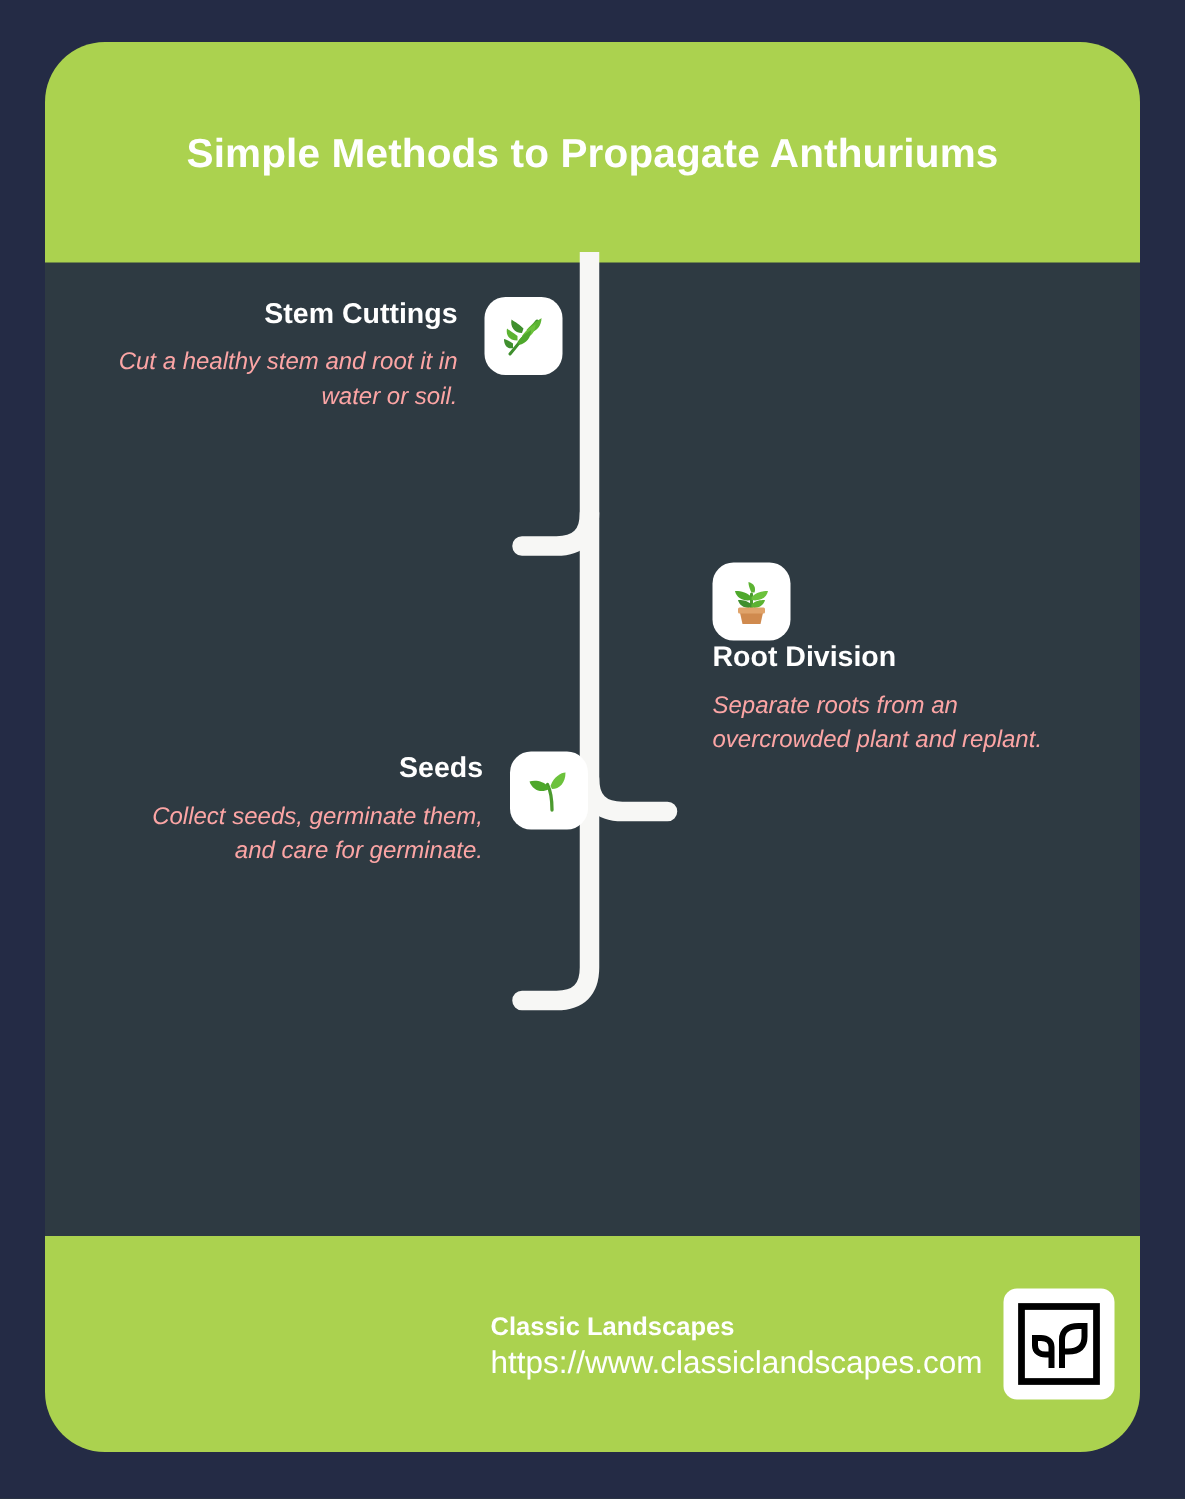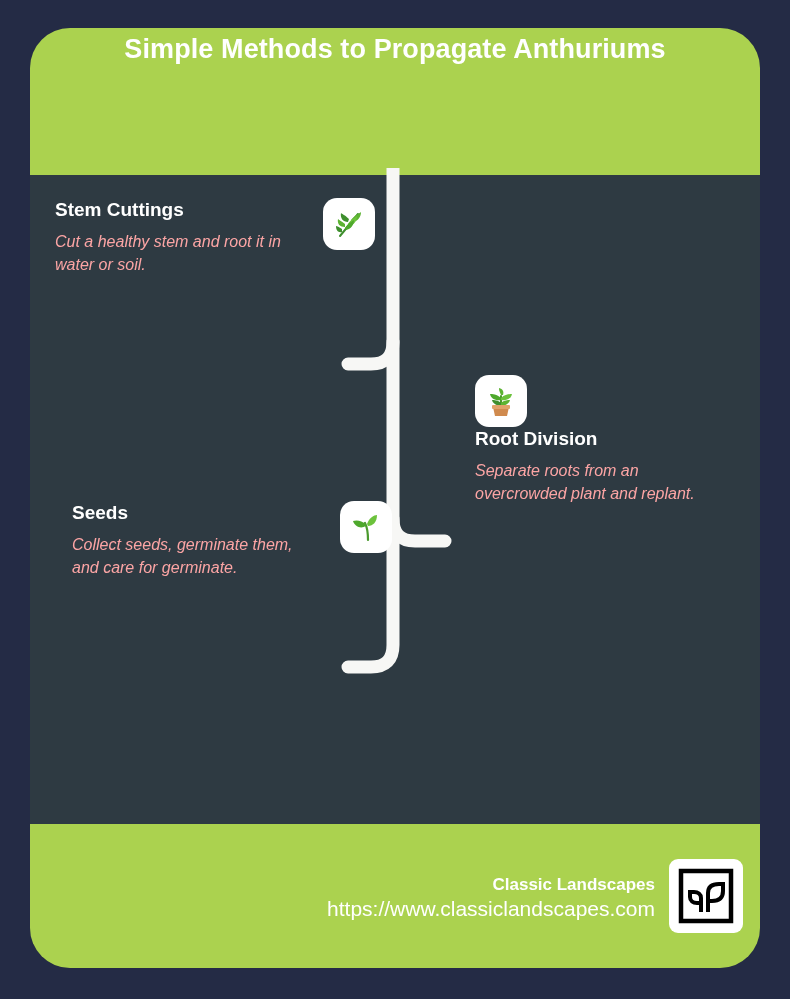--- a/index.html
+++ b/index.html
@@ -27,21 +27,21 @@
 
   
   #header-band {
     position: absolute;
     left: 0;
     top: 0;
     width: 730px;
     height: 147px;
     background: #abd24f;
     display: flex;
-    align-items: flex-start;
+    align-items: center;
     justify-content: center;
   }
   #header-title {
     width: 620px;
     margin: 0;
     text-align: center;
     color: #ffffff;
     font-size: 27px;
     font-weight: bold;
     line-height: 42px;
@@ -74,21 +74,21 @@
     line-height: 24px;
   }
   .step-desc {
     margin: 8px 0 0 0;
     color: #fca5a5;
     font-size: 16px;
     line-height: 23px;
     font-style: italic;
   }
   .step-left { flex-direction: row; }
-  .step-left .step-text { text-align: left; }
+  .step-left .step-text { text-align: right; }
   .step-right { flex-direction: column; }
   .step-right .step-text { text-align: left; }
 
   .icon-tile {
     width: 52px;
     height: 52px;
     min-width: 52px;
     border-radius: 14px;
     background: #ffffff;
     display: flex;
@@ -132,21 +132,21 @@
     width: 730px;
     height: 144px;
     background: #abd24f;
     display: flex;
     align-items: center;
     justify-content: flex-end;
     padding-right: 17px;
     box-sizing: border-box;
   }
   #footer-text {
-    text-align: right;
+    text-align: left;
     margin-right: 14px;
   }
   #footer-brand {
     margin: 0;
     color: #ffffff;
     font-size: 17px;
     font-weight: bold;
     line-height: 22px;
   }
   #footer-url {

